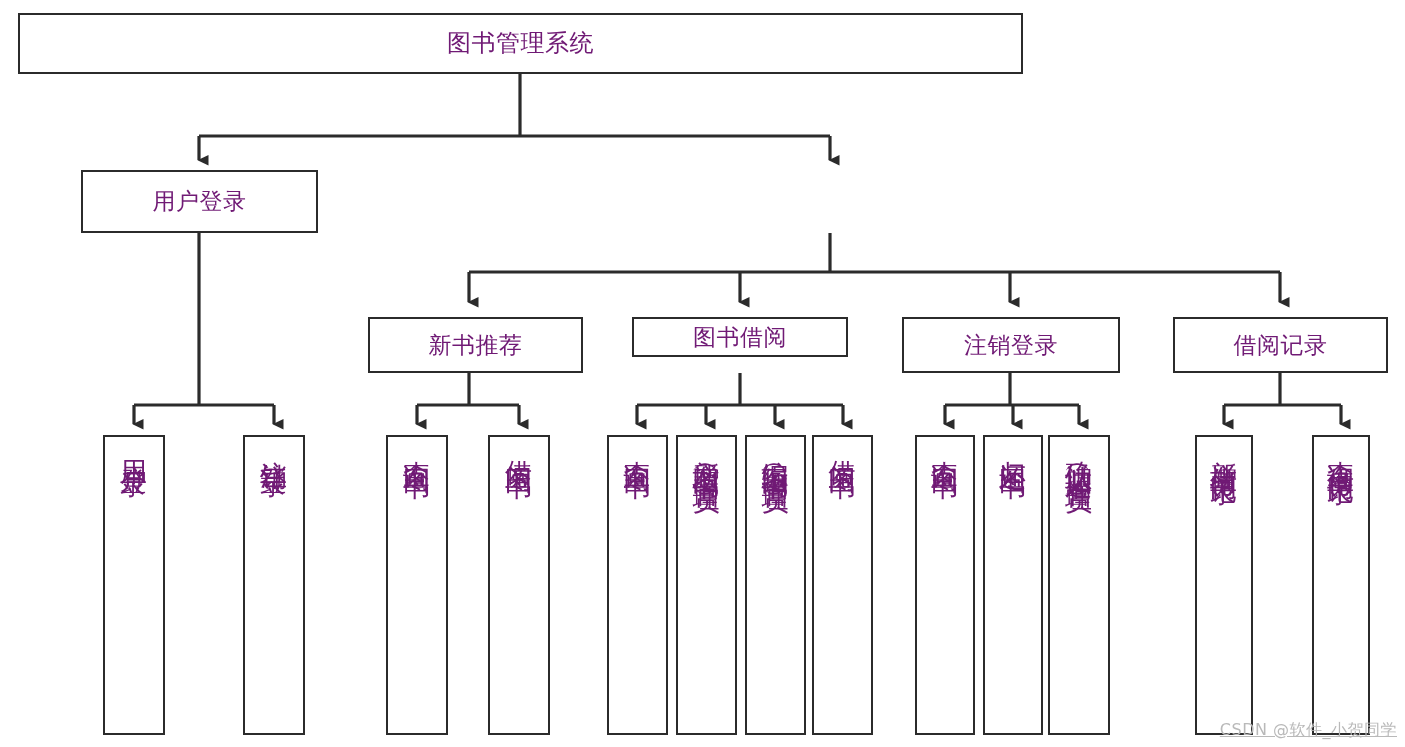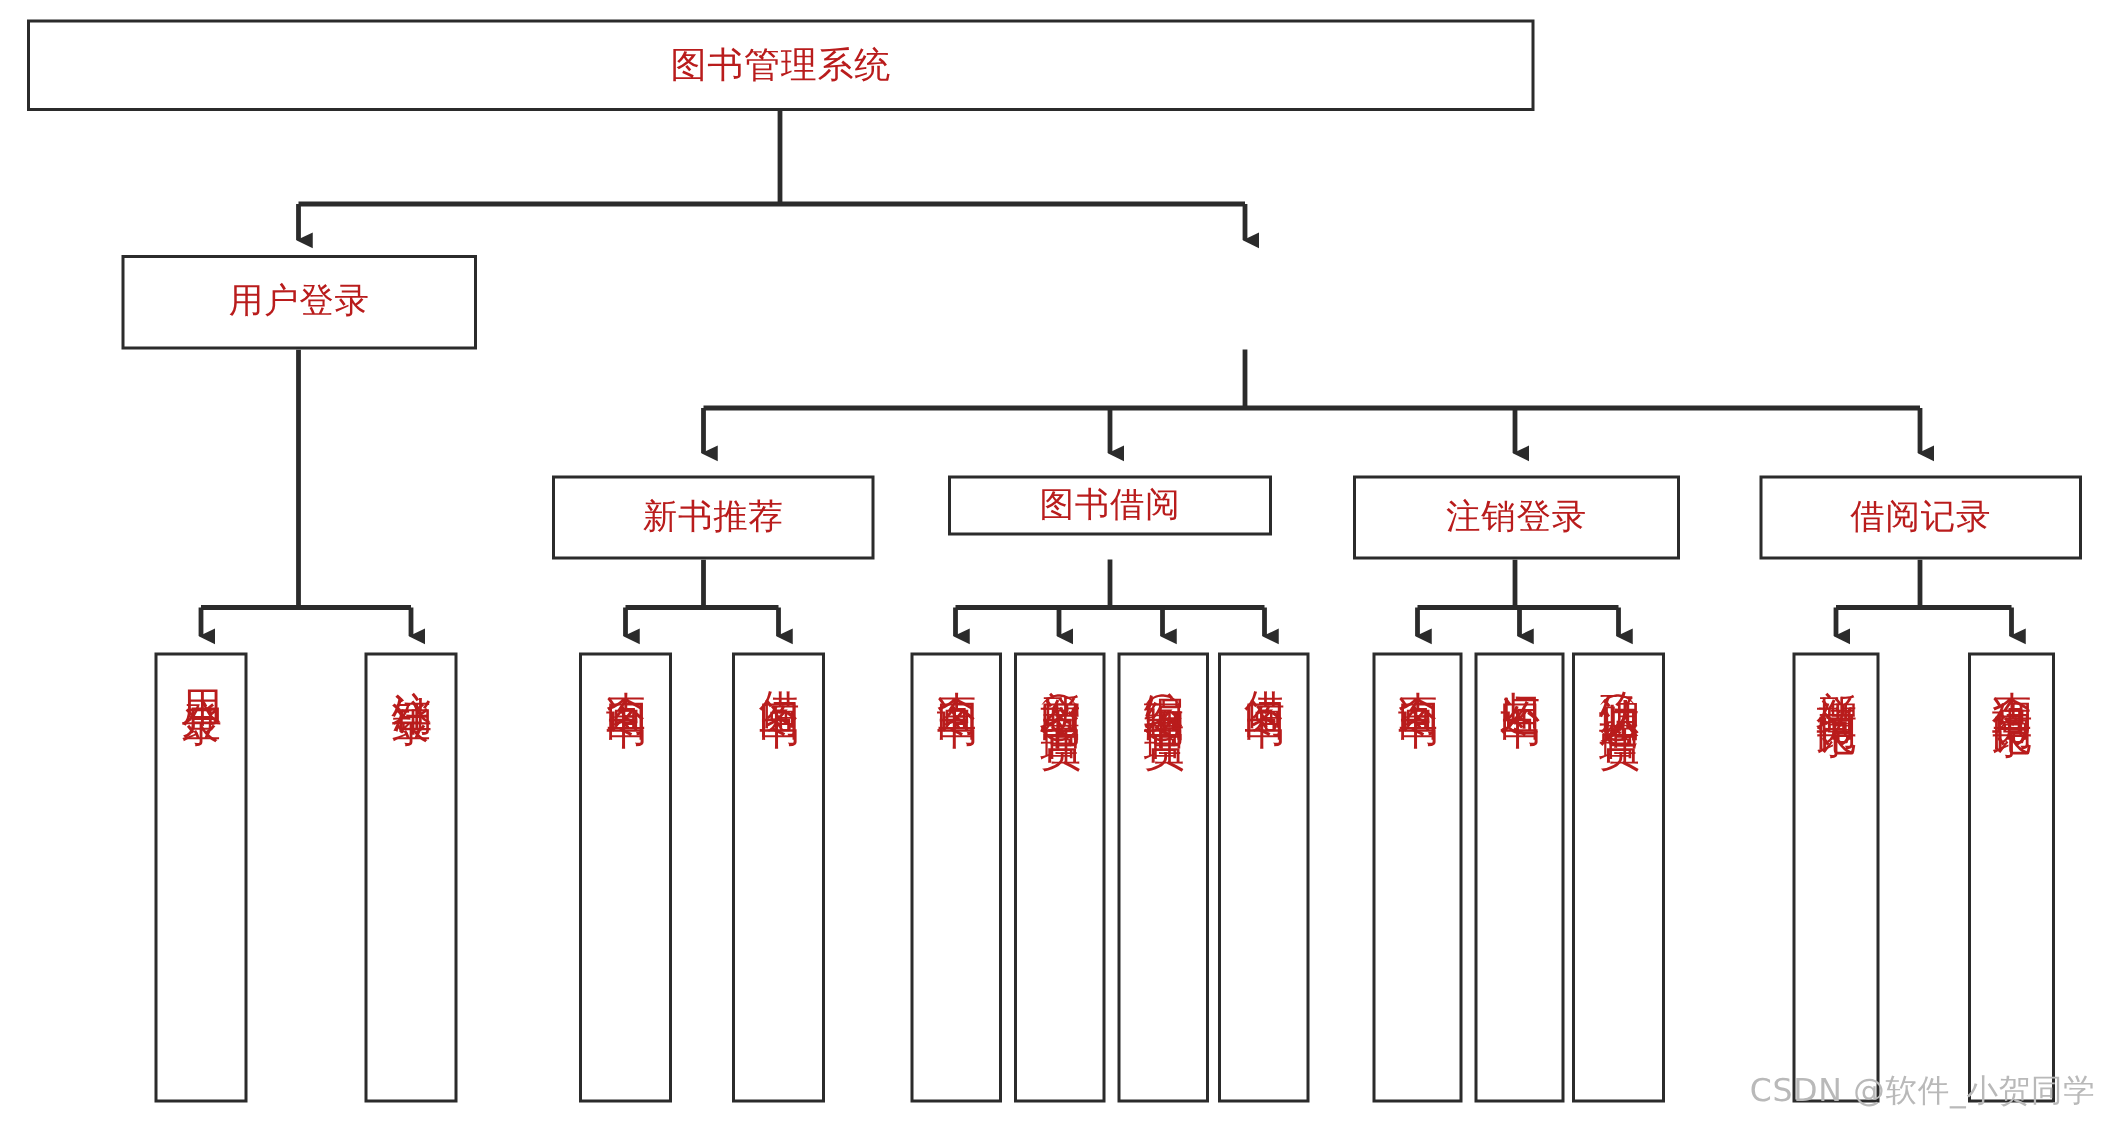--- a/index.html
+++ b/index.html
@@ -26,21 +26,21 @@
     pointer-events: none;
   }
   .node {
     position: absolute;
     box-sizing: border-box;
     background: #ffffff;
     border: 2px solid #2b2b2b;
     display: flex;
     align-items: center;
     justify-content: center;
-    color: #b91c1c;
+    color: #701a75;
   }
   .node .label {
     display: block;
     text-align: center;
     line-height: 1.05;
     white-space: nowrap;
   }
   .node.horizontal .label {
     font-size: 23px;
     letter-spacing: 0.5px;
@@ -57,25 +57,26 @@
     line-height: 1;
     margin: 0 auto;
   }
   .node.root .label {
     font-size: 24px;
   }
   #watermark {
     position: absolute;
     right: 8px;
     bottom: 6px;
-    font-size: 21px;
+    font-size: 16px;
     color: #b9b9b9;
     letter-spacing: 0.5px;
     user-select: none;
     white-space: nowrap;
+    text-decoration: underline;
   }
 </style>
 </head>
 <body>
 
 <div id="canvas">
 
   <svg id="wires" viewBox="0 0 1405 747">
     <defs>
       <marker id="arrow" markerWidth="12" markerHeight="12" refX="5.5" refY="9.5" orient="auto" markerUnits="userSpaceOnUse">

